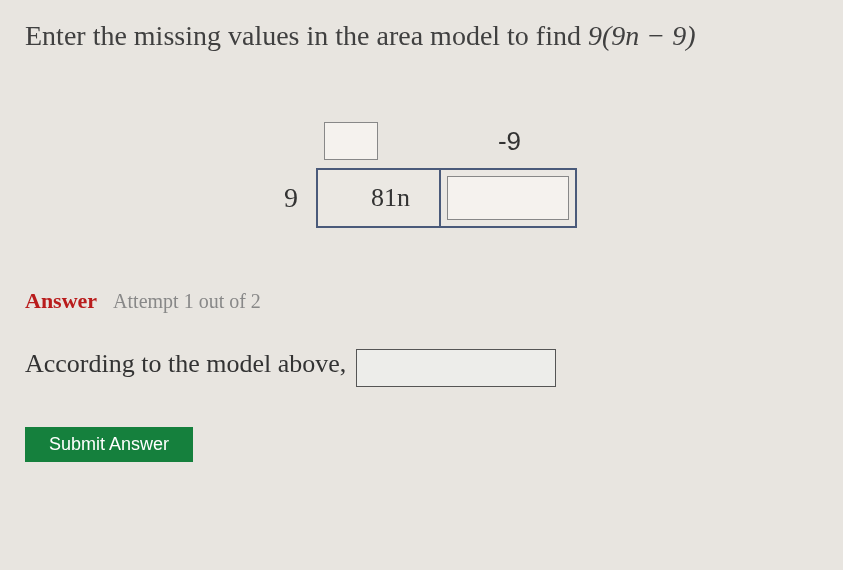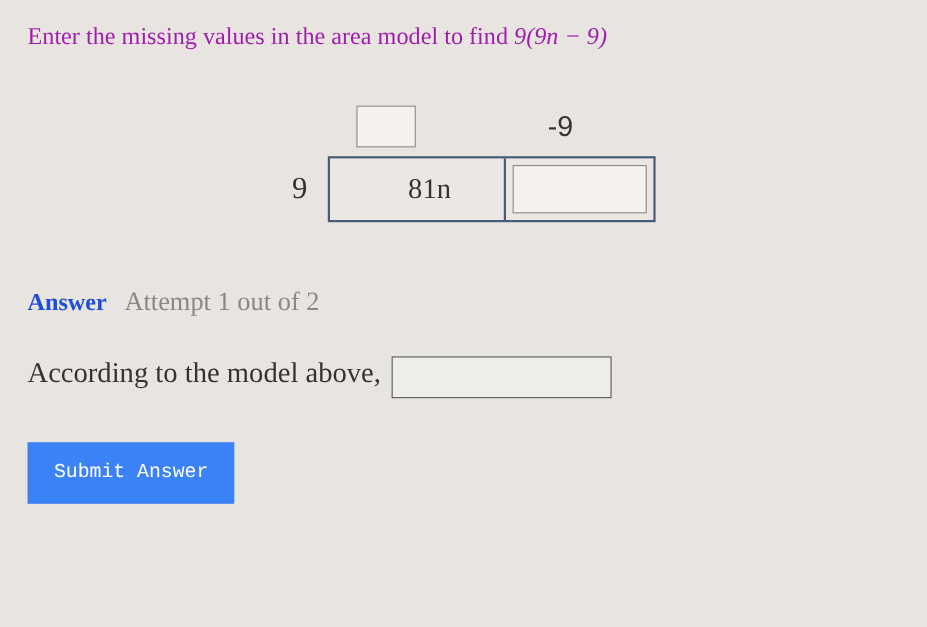--- a/index.html
+++ b/index.html
@@ -6,23 +6,23 @@
     body {
       width: 843px;
       height: 570px;
       background: #e8e5e0;
       font-family: Georgia, 'Times New Roman', serif;
       color: #2a2a2a;
       padding: 20px 25px;
       overflow: hidden;
     }
     .instruction {
-      font-size: 22px;
-      color: #a21caf;
-      margin-bottom: 50px;
+      font-size: 28px;
+      color: #404040;
+      margin-bottom: 70px;
     }
     .expr { font-style: italic; }
     .area-model-wrap {
       display: flex;
       flex-direction: column;
       align-items: center;
       margin-bottom: 60px;
     }
     .top-row {
       display: flex;
@@ -62,70 +62,70 @@
     }
     .cell {
       height: 56px;
       display: flex;
       align-items: center;
       justify-content: center;
       font-size: 26px;
       color: #333;
     }
     .cell-1 {
-      width: 160px;
+      width: 123px;
       border-right: 2px solid #4a5a7a;
       padding-left: 24px;
     }
     .cell-2 {
       width: 134px;
       padding: 6px;
     }
     .cell-input {
       width: 100%;
       height: 100%;
       border: 1px solid #888;
       background: #f5f2ee;
     }
     .answer-section {
       margin-bottom: 35px;
     }
     .answer-label {
       font-size: 22px;
       font-weight: bold;
-      color: #1d4ed8;
+      color: #b91c1c;
       margin-right: 12px;
     }
     .attempt {
-      font-size: 24px;
+      font-size: 20px;
       color: #888;
     }
     .according {
       font-size: 26px;
       color: #333;
       margin-bottom: 40px;
       display: flex;
       flex-wrap: wrap;
     }
     .final-input {
       width: 200px;
       height: 38px;
       border: 1px solid #555;
       background: #ededea;
       margin-left: 10px;
       display: inline-block;
       vertical-align: middle;
     }
     .submit-btn {
-      background: #3b82f6;
+      background: #15803d;
       color: #fff;
-      font-family: Liberation Mono, monospace;
+      font-family: Liberation Sans, sans-serif;
       font-size: 18px;
       border: none;
-      padding: 18px 24px;
+      padding: 7px 24px;
       cursor: pointer;
     }
     .nvar { font-style: italic; }
   </style>
 </head>
 <body>
 
 
 
 <div class="instruction">

